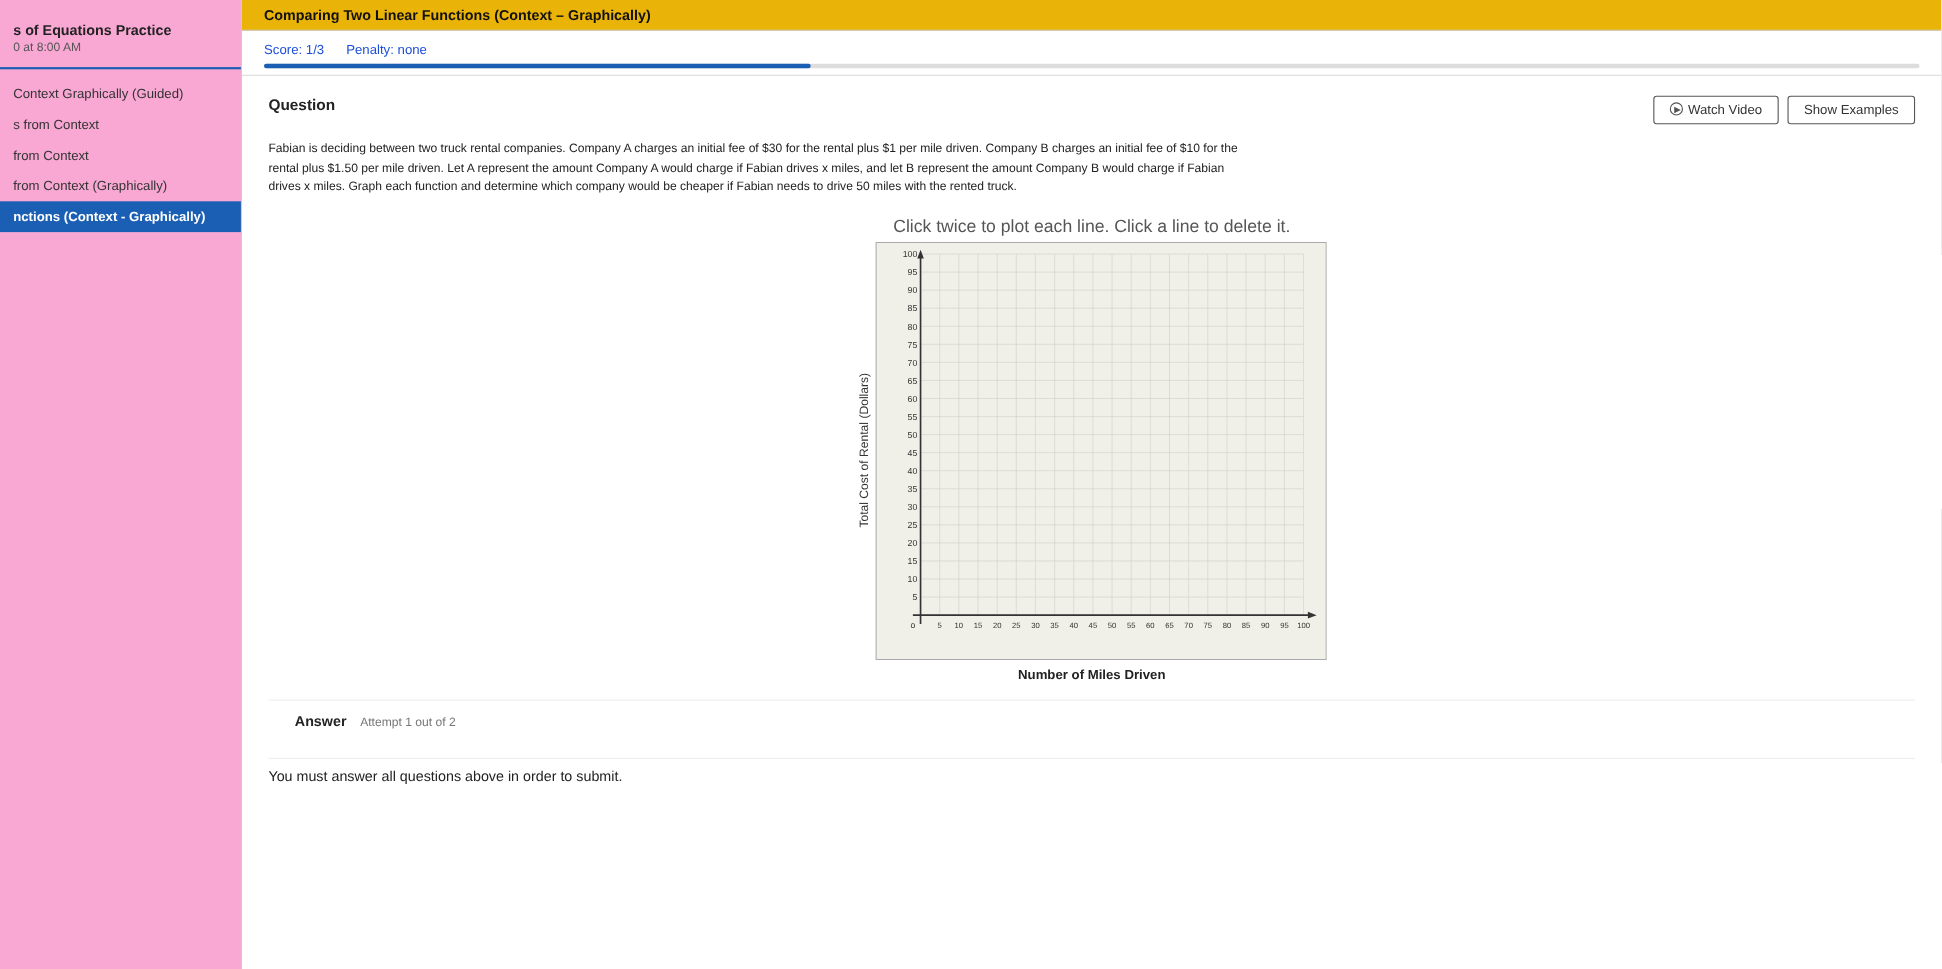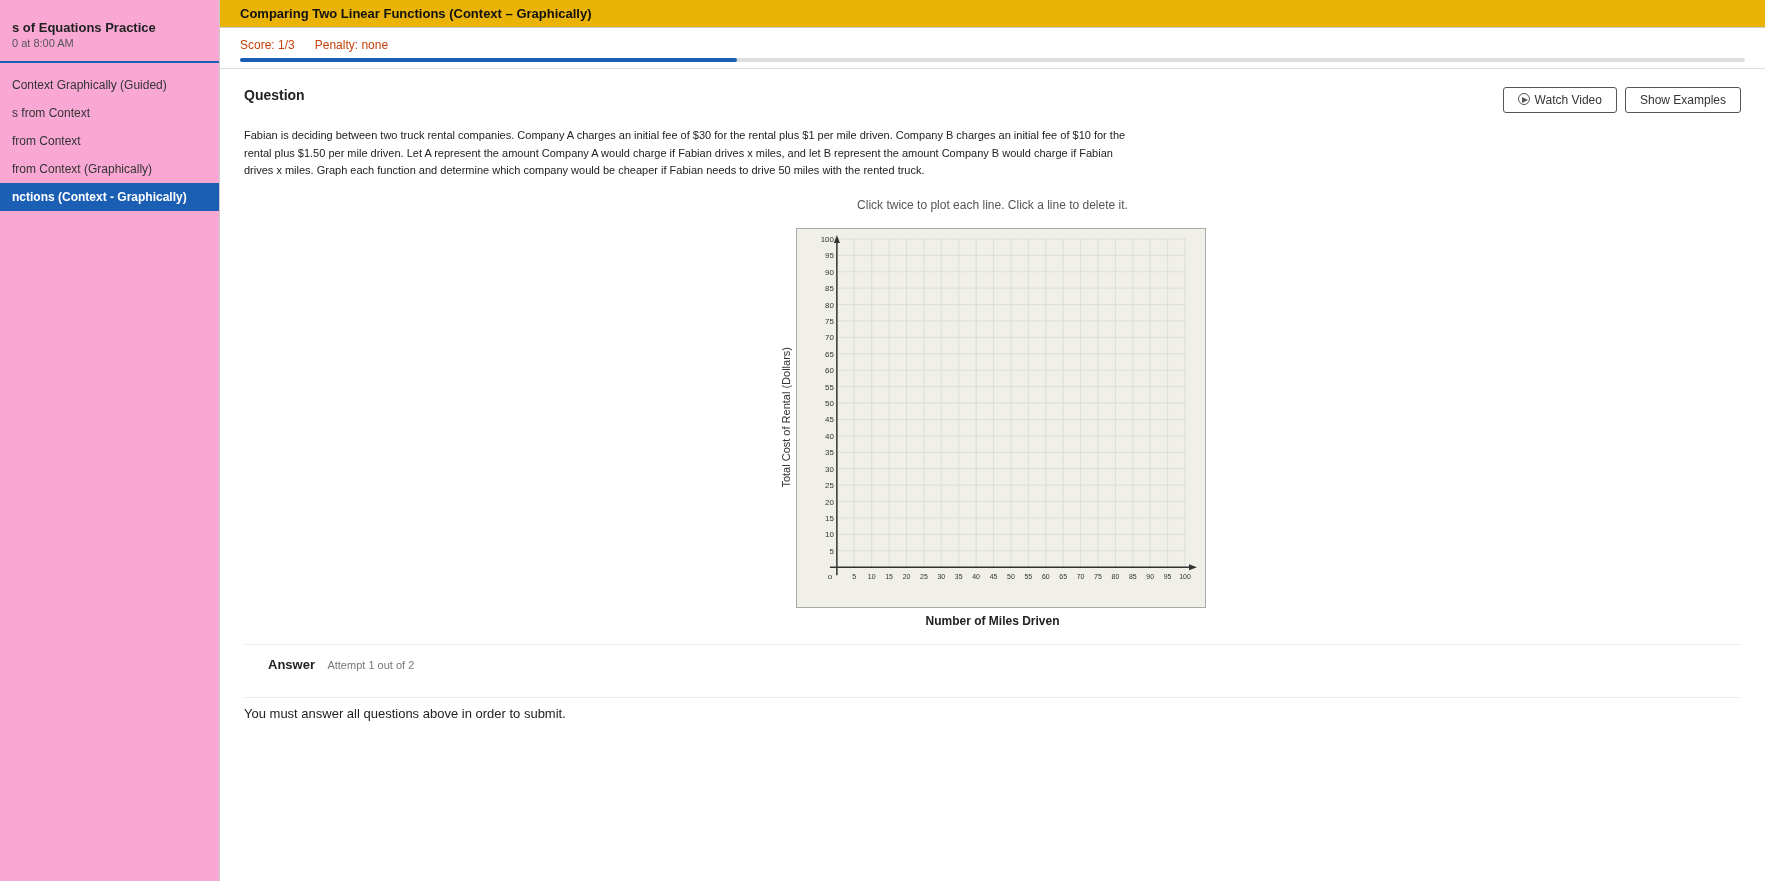--- a/index.html
+++ b/index.html
@@ -61,21 +61,21 @@
     
     .top-bar {
       padding: 10px 20px 6px 20px;
       border-bottom: 1px solid #ddd;
     }
     .score-line {
       display: flex;
       align-items: center;
       gap: 20px;
       font-size: 12px;
-      color: #c2410c;
+      color: #1d4ed8;
       margin-bottom: 6px;
     }
     .progress-bar-outer {
       height: 4px;
       background: #ddd;
       border-radius: 2px;
       width: 100%;
     }
     .progress-bar-inner {
       height: 4px;
@@ -124,23 +124,23 @@
     }
 
     
     .graph-container {
       display: flex;
       flex-direction: column;
       align-items: center;
       margin-bottom: 16px;
     }
     .graph-instruction {
-      font-size: 12px;
+      font-size: 16px;
       color: #555;
-      margin-bottom: 16px;
+      margin-bottom: 4px;
     }
     .graph-wrapper {
       display: flex;
       align-items: center;
     }
     .y-axis-label {
       writing-mode: vertical-rl;
       transform: rotate(180deg);
       font-size: 11px;
       color: #333;

